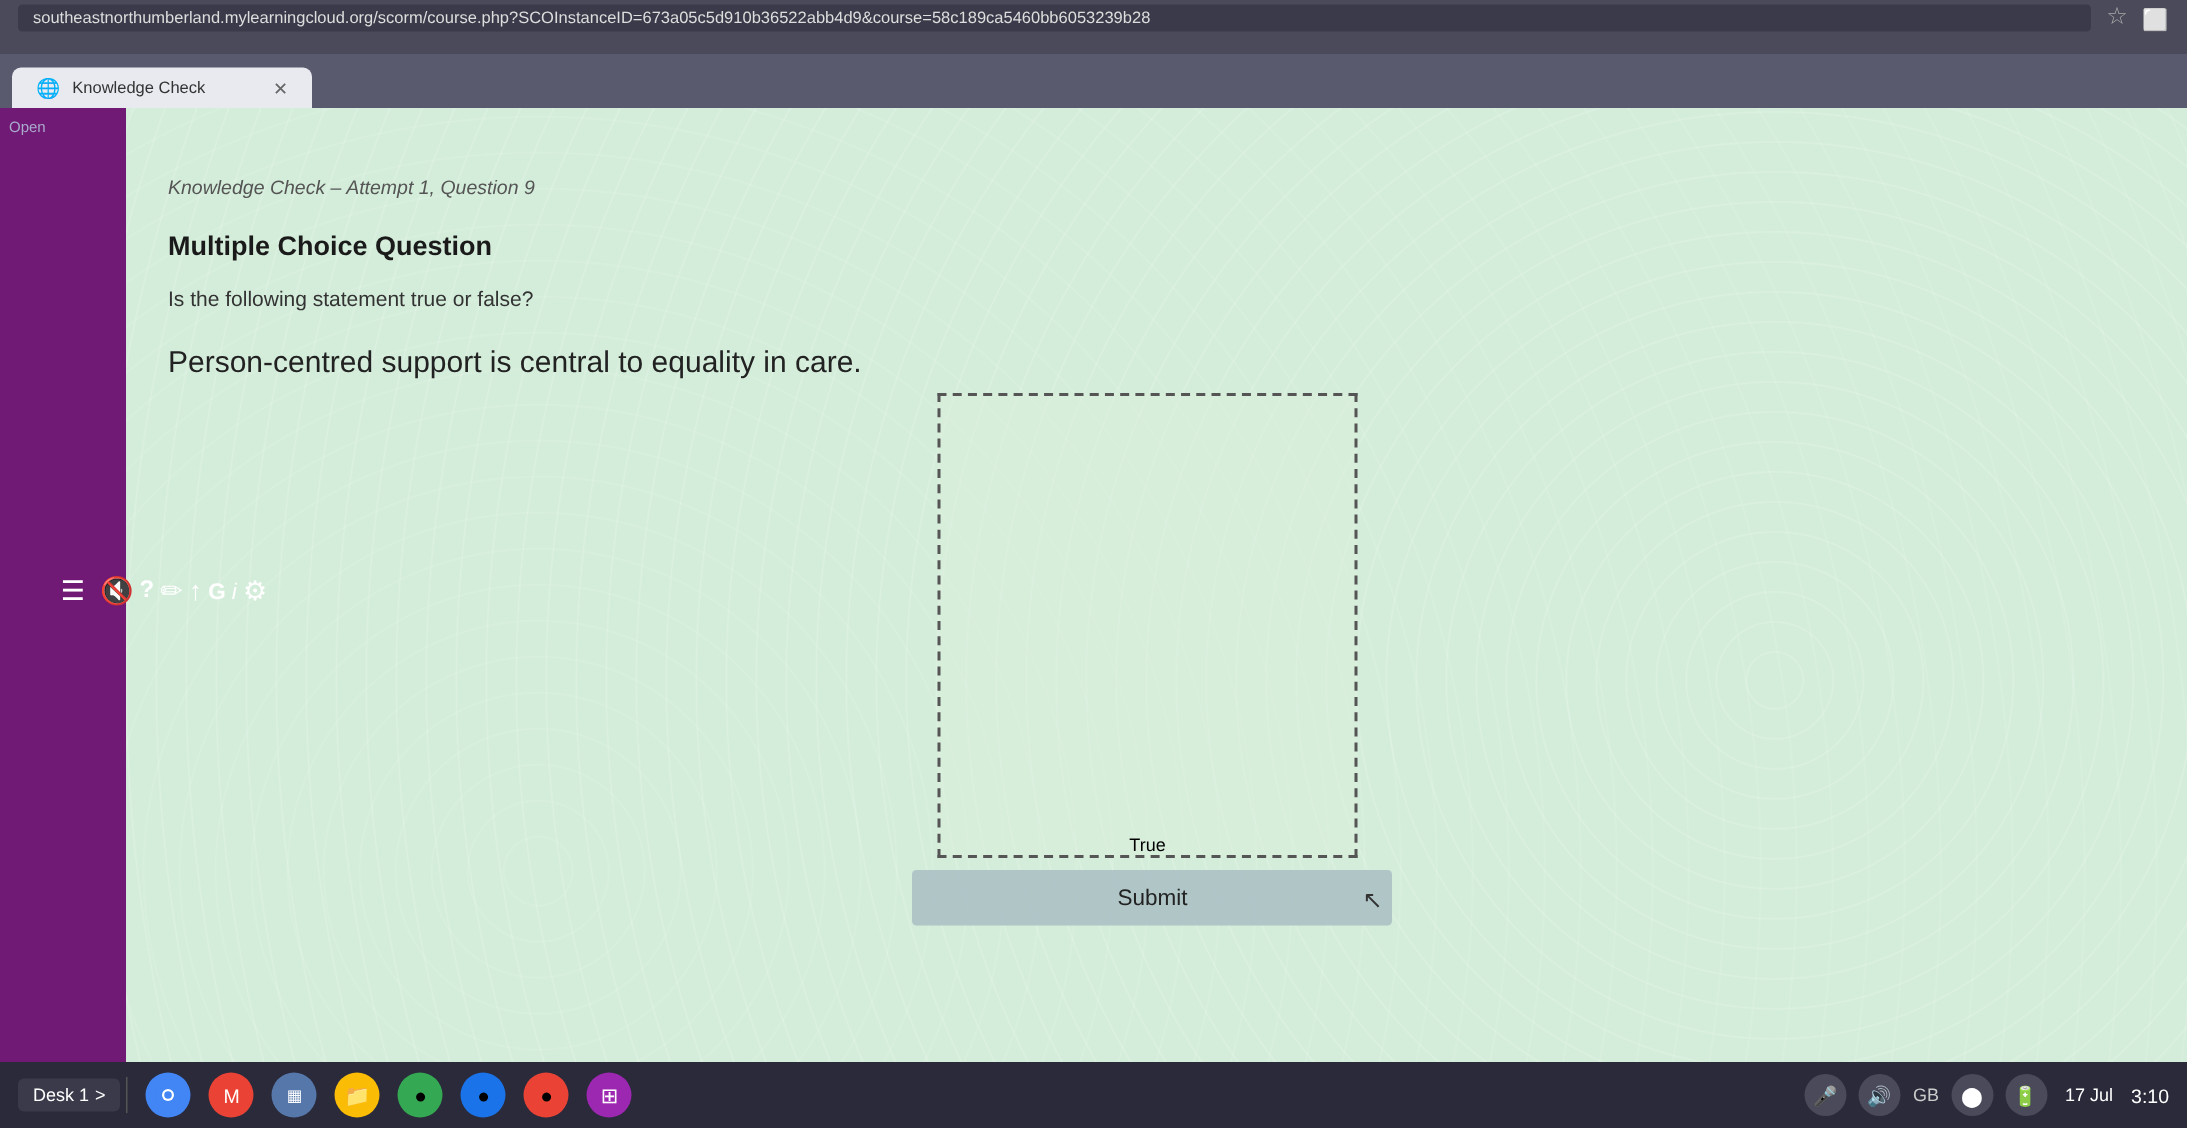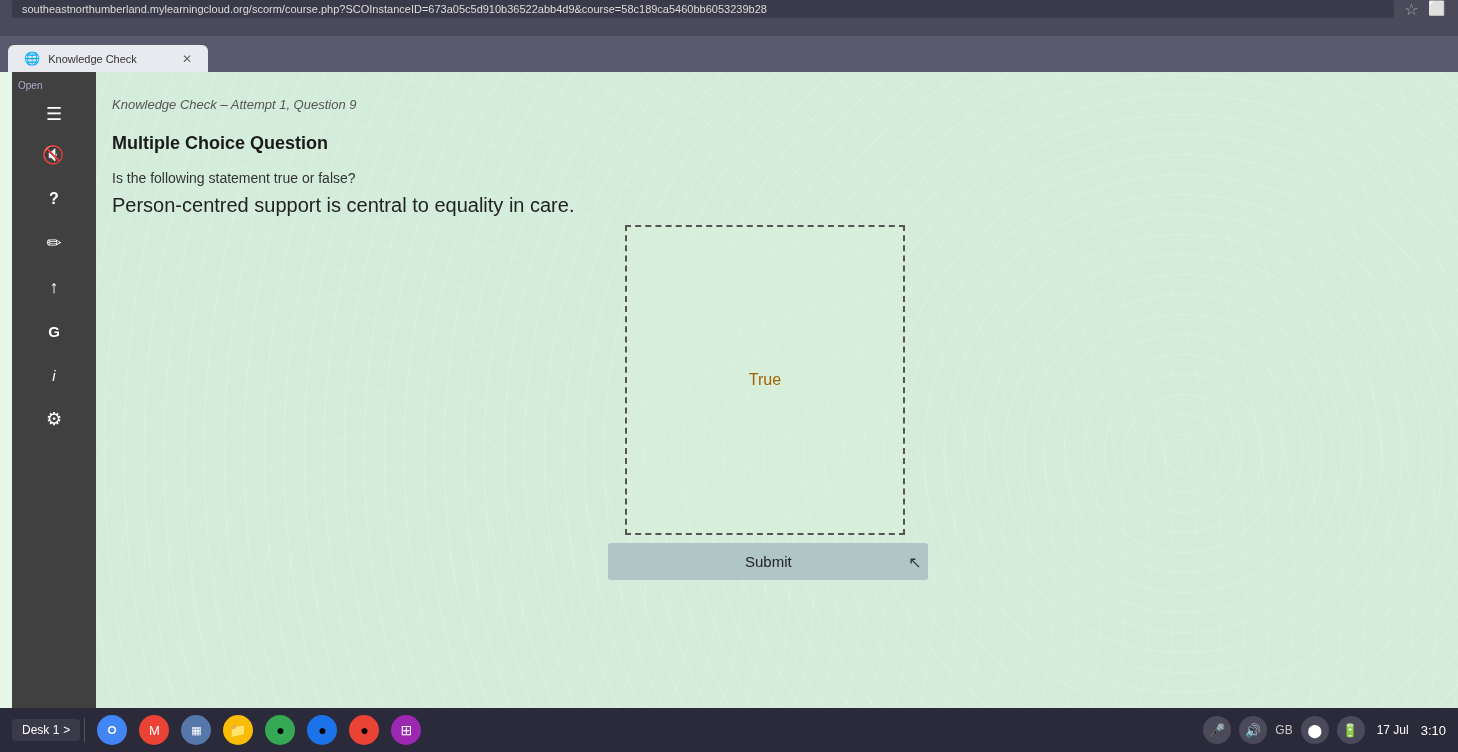--- a/index.html
+++ b/index.html
@@ -3,22 +3,22 @@
   <meta charset="utf-8">
   <style>
     * { margin: 0; padding: 0; box-sizing: border-box; }
     body { width: 1458px; height: 752px; overflow: hidden; font-family: Arial, sans-serif; background: #e8f5e9; position: relative; }
 
     
     .browser-bar {
       height: 36px;
       background: #4a4a5a;
       display: flex;
-      align-items: flex-start;
-      padding: 0 12px;
+      align-items: flex-end;
+      padding: 15px 12px;
       color: #ccc;
       font-size: 12px;
       position: relative;
     }
     .browser-bar .url {
       flex: 1;
       background: #3a3a4a;
       border-radius: 3px;
       padding: 3px 10px;
       color: #ddd;
@@ -56,27 +56,27 @@
       gap: 8px;
       min-width: 200px;
     }
     .tab-title {
       font-size: 11px;
     }
 
     
     .sidebar {
       position: absolute;
-      left: 12px;
+      left: 0;
       top: 72px;
       width: 84px;
       height: calc(100% - 72px - 44px);
-      background: #404040;
-      display: flex;
-      flex-direction: column;
+      background: #701a75;
+      display: flex;
+      flex-direction: row;
       align-items: center;
       padding-top: 8px;
       gap: 4px;
       z-index: 10;
     }
     .sidebar-open-label {
       font-size: 10px;
       color: #aac;
       margin-bottom: 2px;
       align-self: flex-start;
@@ -122,34 +122,34 @@
       background:
         repeating-radial-gradient(circle at 80% 60%, transparent 0, transparent 18px, rgba(255,255,255,0.18) 19px, transparent 20px),
         repeating-radial-gradient(circle at 20% 80%, transparent 0, transparent 22px, rgba(255,255,255,0.12) 23px, transparent 24px);
       pointer-events: none;
       z-index: 0;
     }
 
     .content {
       position: relative;
       z-index: 1;
-      padding: 23px 40px 20px 28px;
+      padding: 44px 40px 20px 28px;
     }
 
     .question-type {
       font-size: 18px;
       font-weight: bold;
       color: #1a1a1a;
       margin-bottom: 16px;
     }
 
     .question-prompt {
       font-size: 14px;
       color: #333;
-      margin-bottom: 8px;
+      margin-bottom: 24px;
     }
 
     .question-statement {
       font-size: 20px;
       color: #222;
       margin-bottom: 8px;
     }
 
     .question-instruction {
       font-size: 14px;
@@ -167,24 +167,24 @@
       justify-content: center;
       margin: 0 auto;
       width: 560px;
     }
 
     .option-box {
       width: 280px;
       height: 310px;
       border: 2px dashed #555;
       display: flex;
-      align-items: center;
-      justify-content: center;
-      font-size: 16px;
-      color: #a16207;
+      align-items: flex-end;
+      justify-content: center;
+      font-size: 12px;
+      color: #000000;
       cursor: pointer;
       background: rgba(220, 240, 220, 0.4);
       position: relative;
     }
 
     
     .submit-area {
       display: flex;
       justify-content: center;
       margin-top: 8px;

